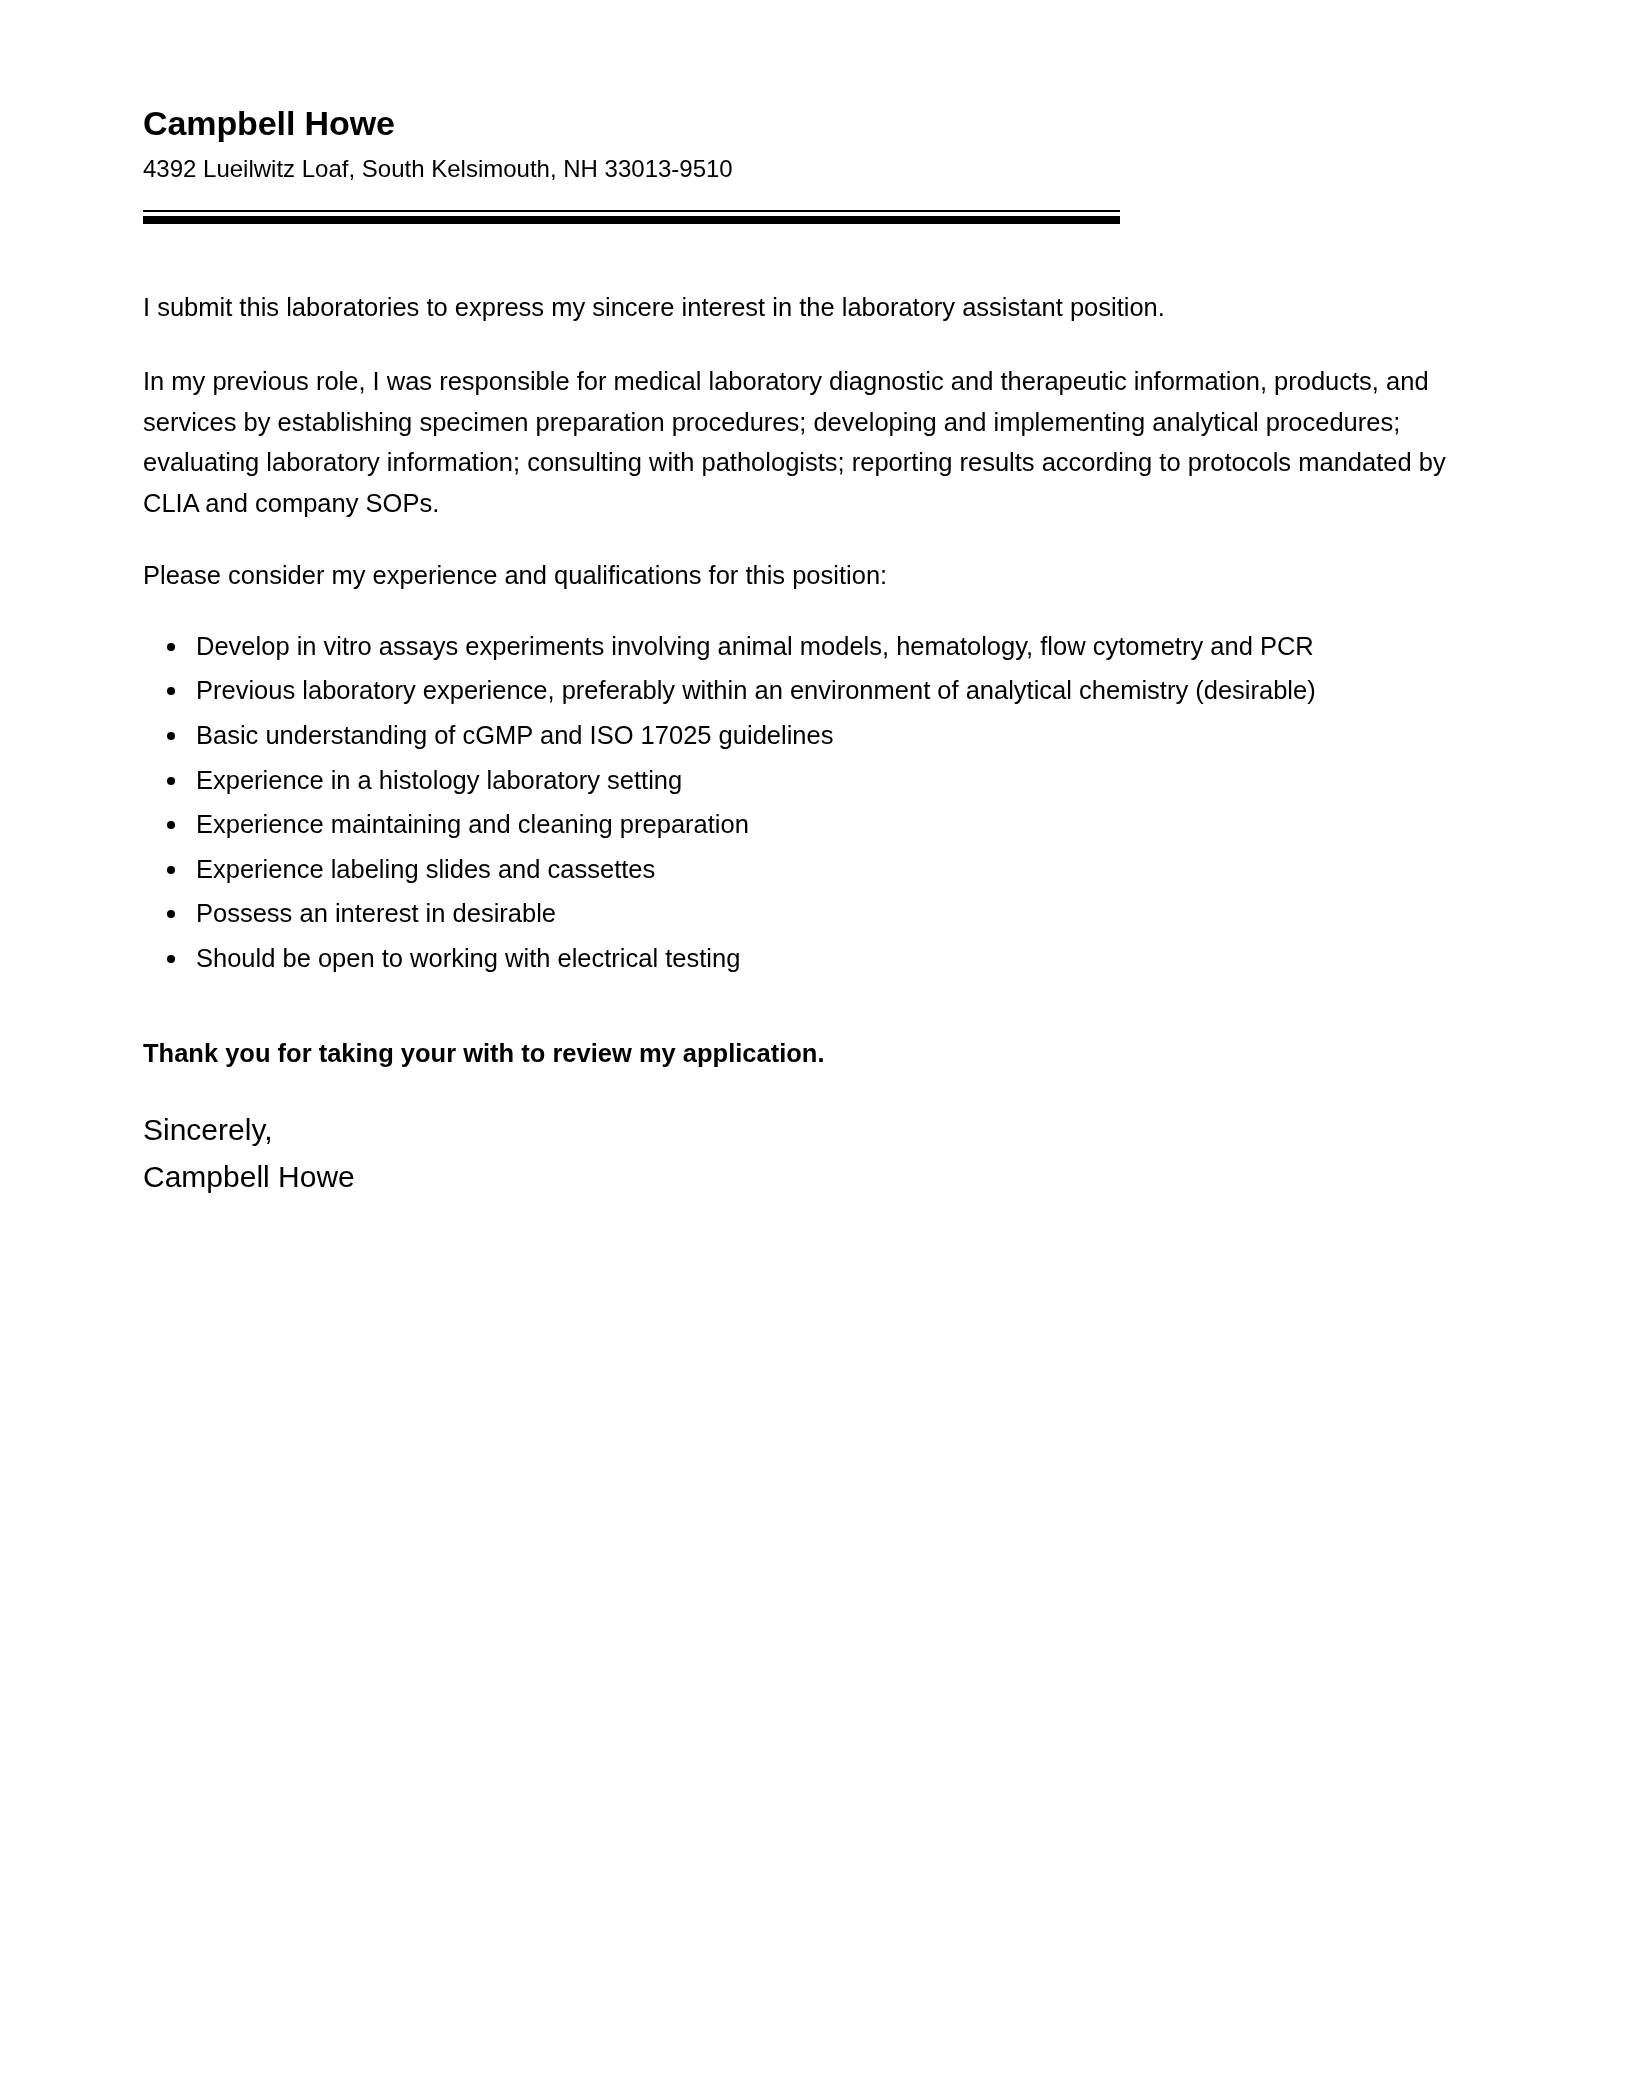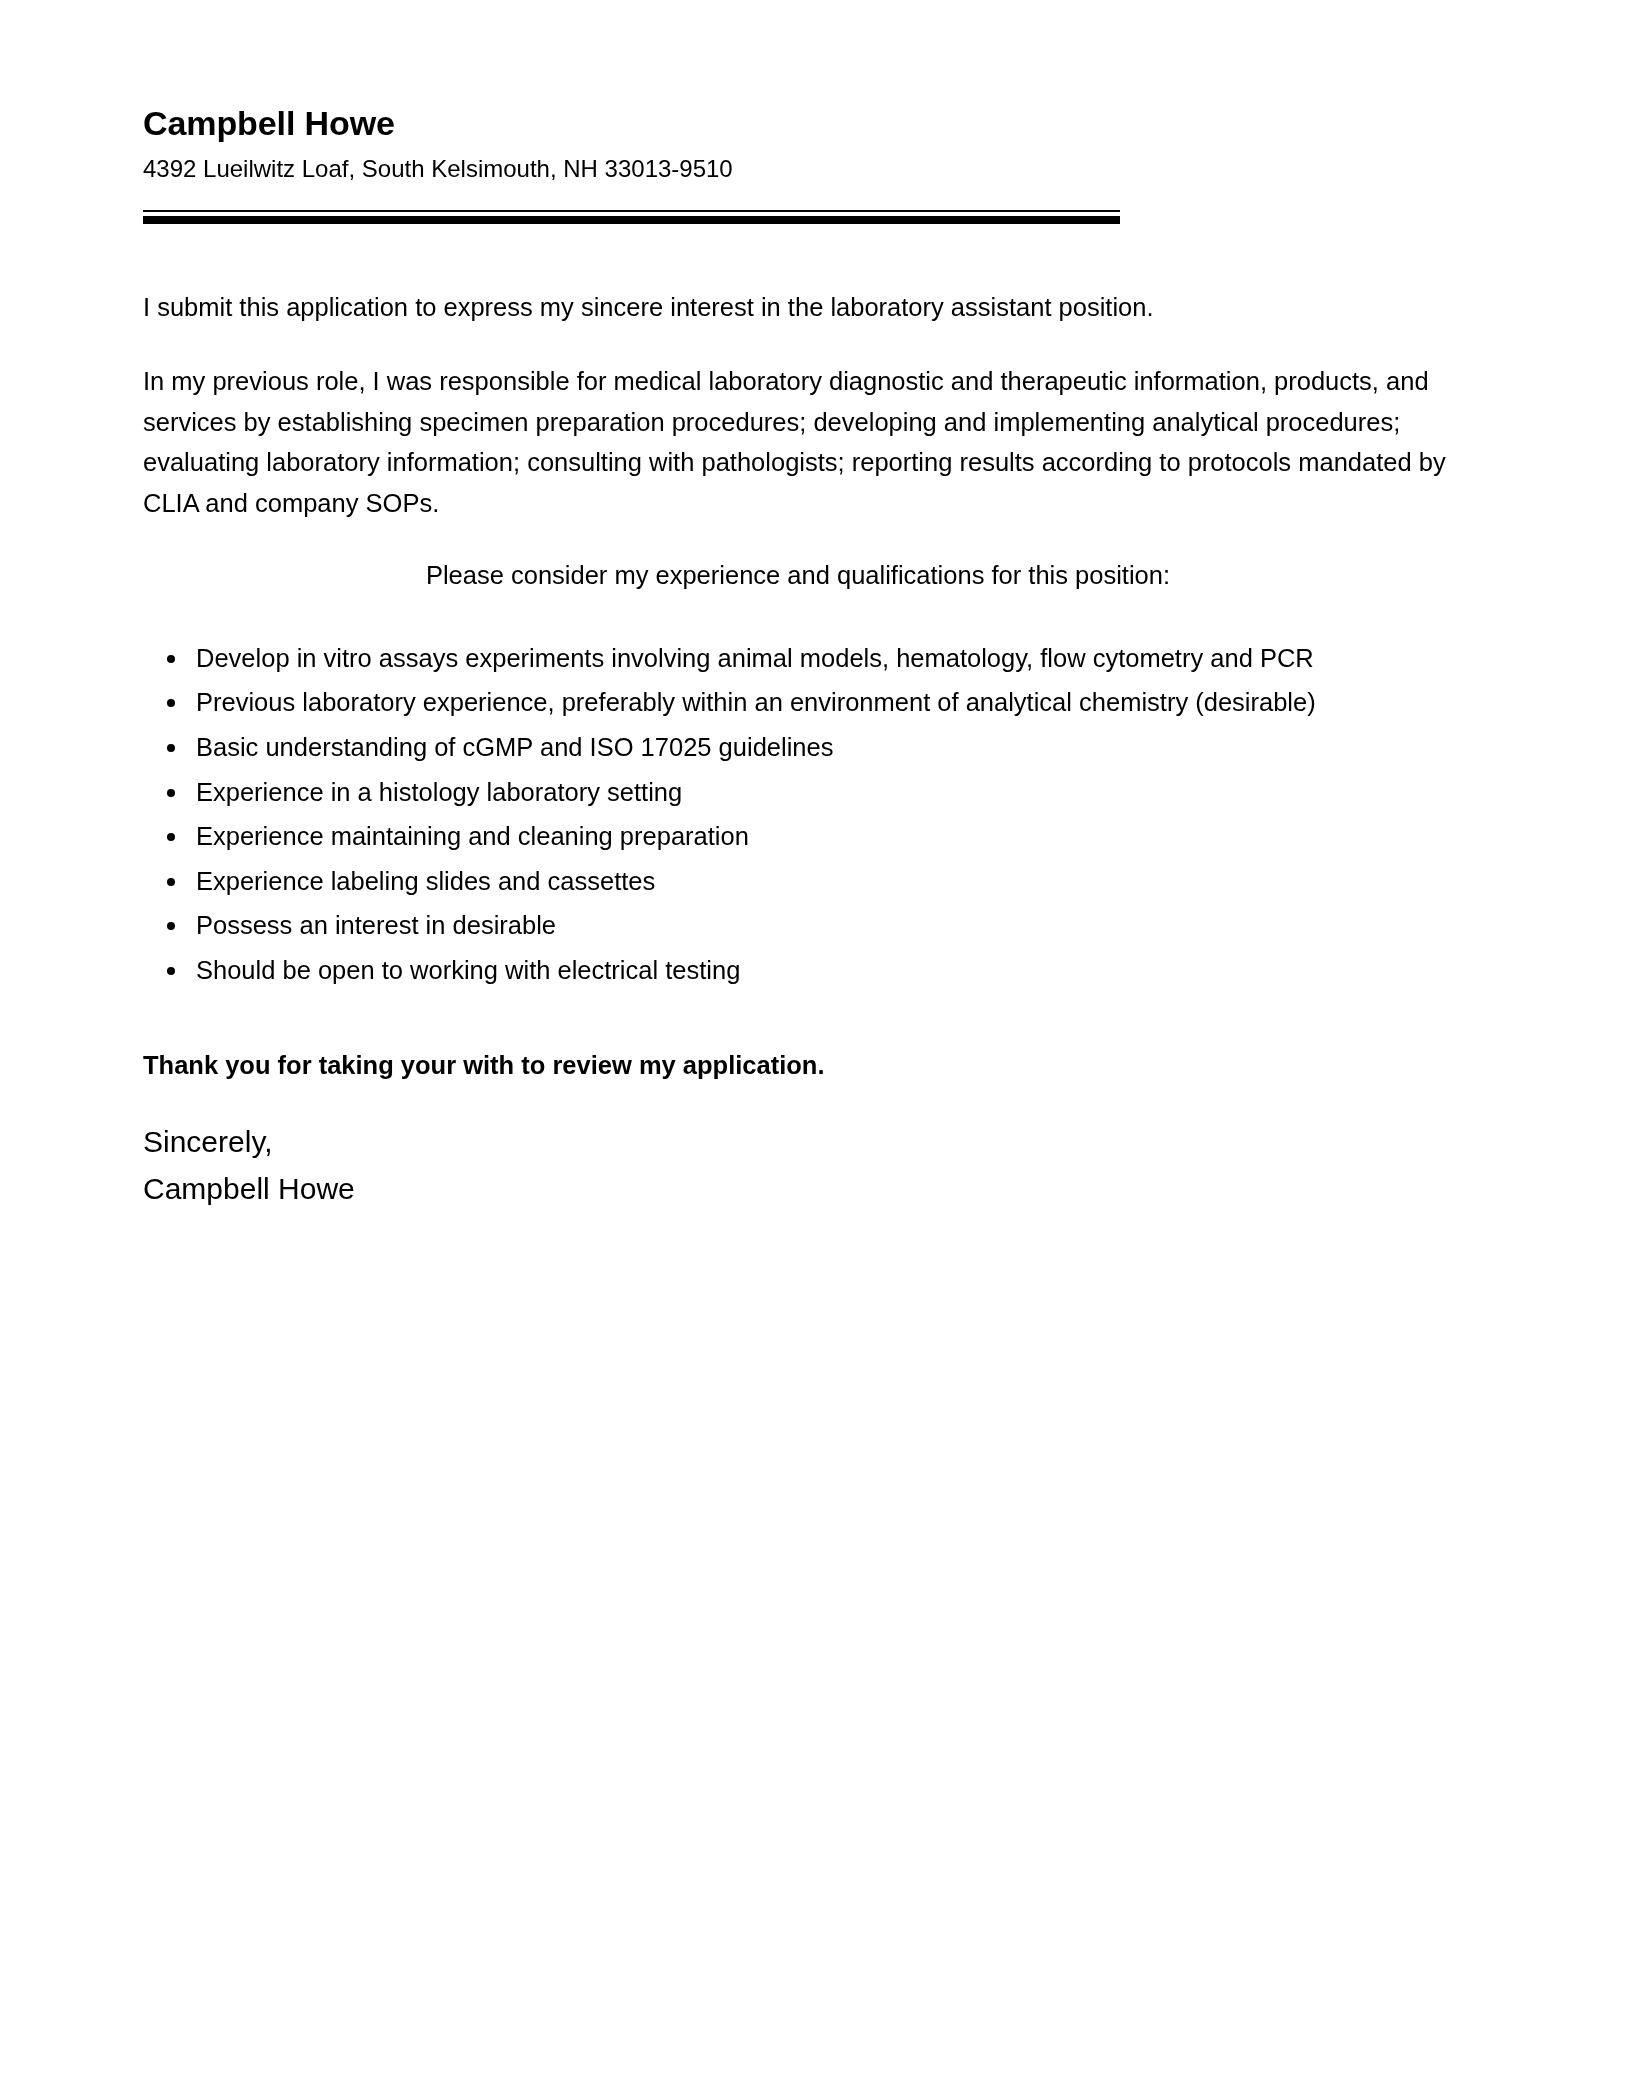--- a/index.html
+++ b/index.html
@@ -87,22 +87,21 @@
     font-weight: normal;
     line-height: 1.60;
     margin: 0 0 31px 0;
     text-align: left;
     max-width: 1310px;
   }
   .para.intro {
     margin-bottom: 33px;
   }
   .para.lead-in {
-    margin-bottom: 47px;
-    text-align: center;
+    margin-bottom: 35px;
   }
 
   
   ul.quals {
     list-style: none;
     margin: 0 0 0 0;
     padding: 0;
   }
   ul.quals li {
     position: relative;
@@ -158,21 +157,21 @@
 
     <div class="rule-wrap">
       <div class="rule-thin"></div>
       <div class="rule-gap"></div>
       <div class="rule-thick"></div>
     </div>
 
     <div class="body-block">
 
 
-      <p class="para intro">I submit this application to express my sincere interest in the laboratory assistant position.</p>
+      <p class="para intro">I submit this laboratories to express my sincere interest in the laboratory assistant position.</p>
 
       <p class="para">In my previous role, I was responsible for medical laboratory diagnostic and therapeutic information, products, and services by establishing specimen preparation procedures; developing and implementing analytical procedures; evaluating laboratory information; consulting with pathologists; reporting results according to protocols mandated by CLIA and company SOPs.</p>
 
       <p class="para lead-in">Please consider my experience and qualifications for this position:</p>
 
       <ul class="quals">
         <li>
           <span class="dot"></span>
           <span>Develop in vitro assays experiments involving animal models, hematology, flow cytometry and PCR</span>
         </li>

